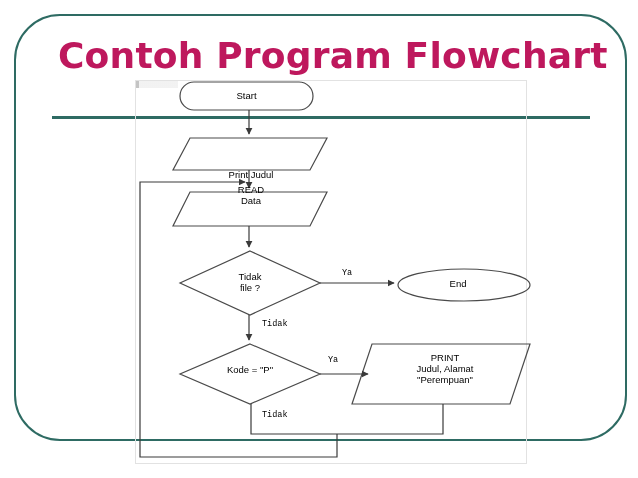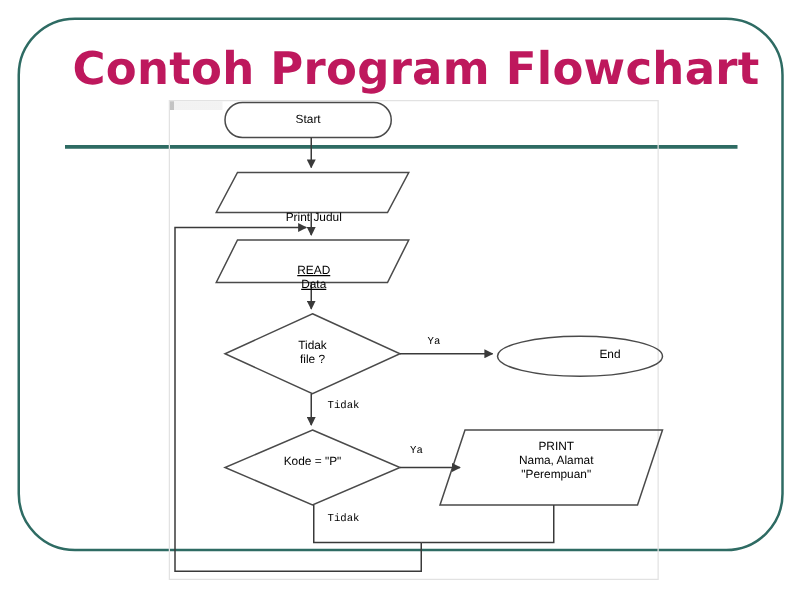--- a/index.html
+++ b/index.html
@@ -92,23 +92,23 @@
   .edge-label {
     position: absolute;
     color: #000000;
     font-size: 8.5px;
     font-family: Liberation Mono, monospace;
     white-space: nowrap;
   }
 
   .lbl-start { left: 180px; top: 90px; width: 133px; }
   .lbl-print-judul { left: 176px; top: 145px; width: 150px; margin-top: 24px; }
-  .lbl-read { left: 176px; top: 211px; width: 150px; text-decoration: underline; }
+  .lbl-read { left: 176px; top: 184px; width: 150px; }
   .lbl-akhir { left: 190px; top: 271px; width: 120px; }
-  .lbl-end { left: 420px; top: 278px; width: 136px; }
+  .lbl-end { left: 390px; top: 278px; width: 136px; }
   .lbl-kode { left: 190px; top: 364px; width: 120px; }
   .lbl-print-nama { left: 380px; top: 352px; width: 130px; }
 
   .lbl-ya1 { left: 342px; top: 268px; }
   .lbl-tidak1 { left: 262px; top: 319px; }
   .lbl-ya2 { left: 328px; top: 355px; }
   .lbl-tidak2 { left: 262px; top: 410px; }
 </style>
 </head>
 <body>
@@ -169,19 +169,19 @@
 
 <div class="node-label lbl-start">Start</div>
 <div class="node-label lbl-print-judul">Print Judul</div>
 <div class="node-label lbl-read">READ
 Data</div>
 <div class="node-label lbl-akhir">Tidak
 file ?</div>
 <div class="node-label lbl-end">End</div>
 <div class="node-label lbl-kode">Kode = "P"</div>
 <div class="node-label lbl-print-nama">PRINT
-Nama, Alamat
+Judul, Alamat
 "Perempuan"</div>
 
 <div class="edge-label lbl-ya1">Ya</div>
 <div class="edge-label lbl-tidak1">Tidak</div>
 <div class="edge-label lbl-ya2">Ya</div>
 <div class="edge-label lbl-tidak2">Tidak</div>
 
 </body></html>

